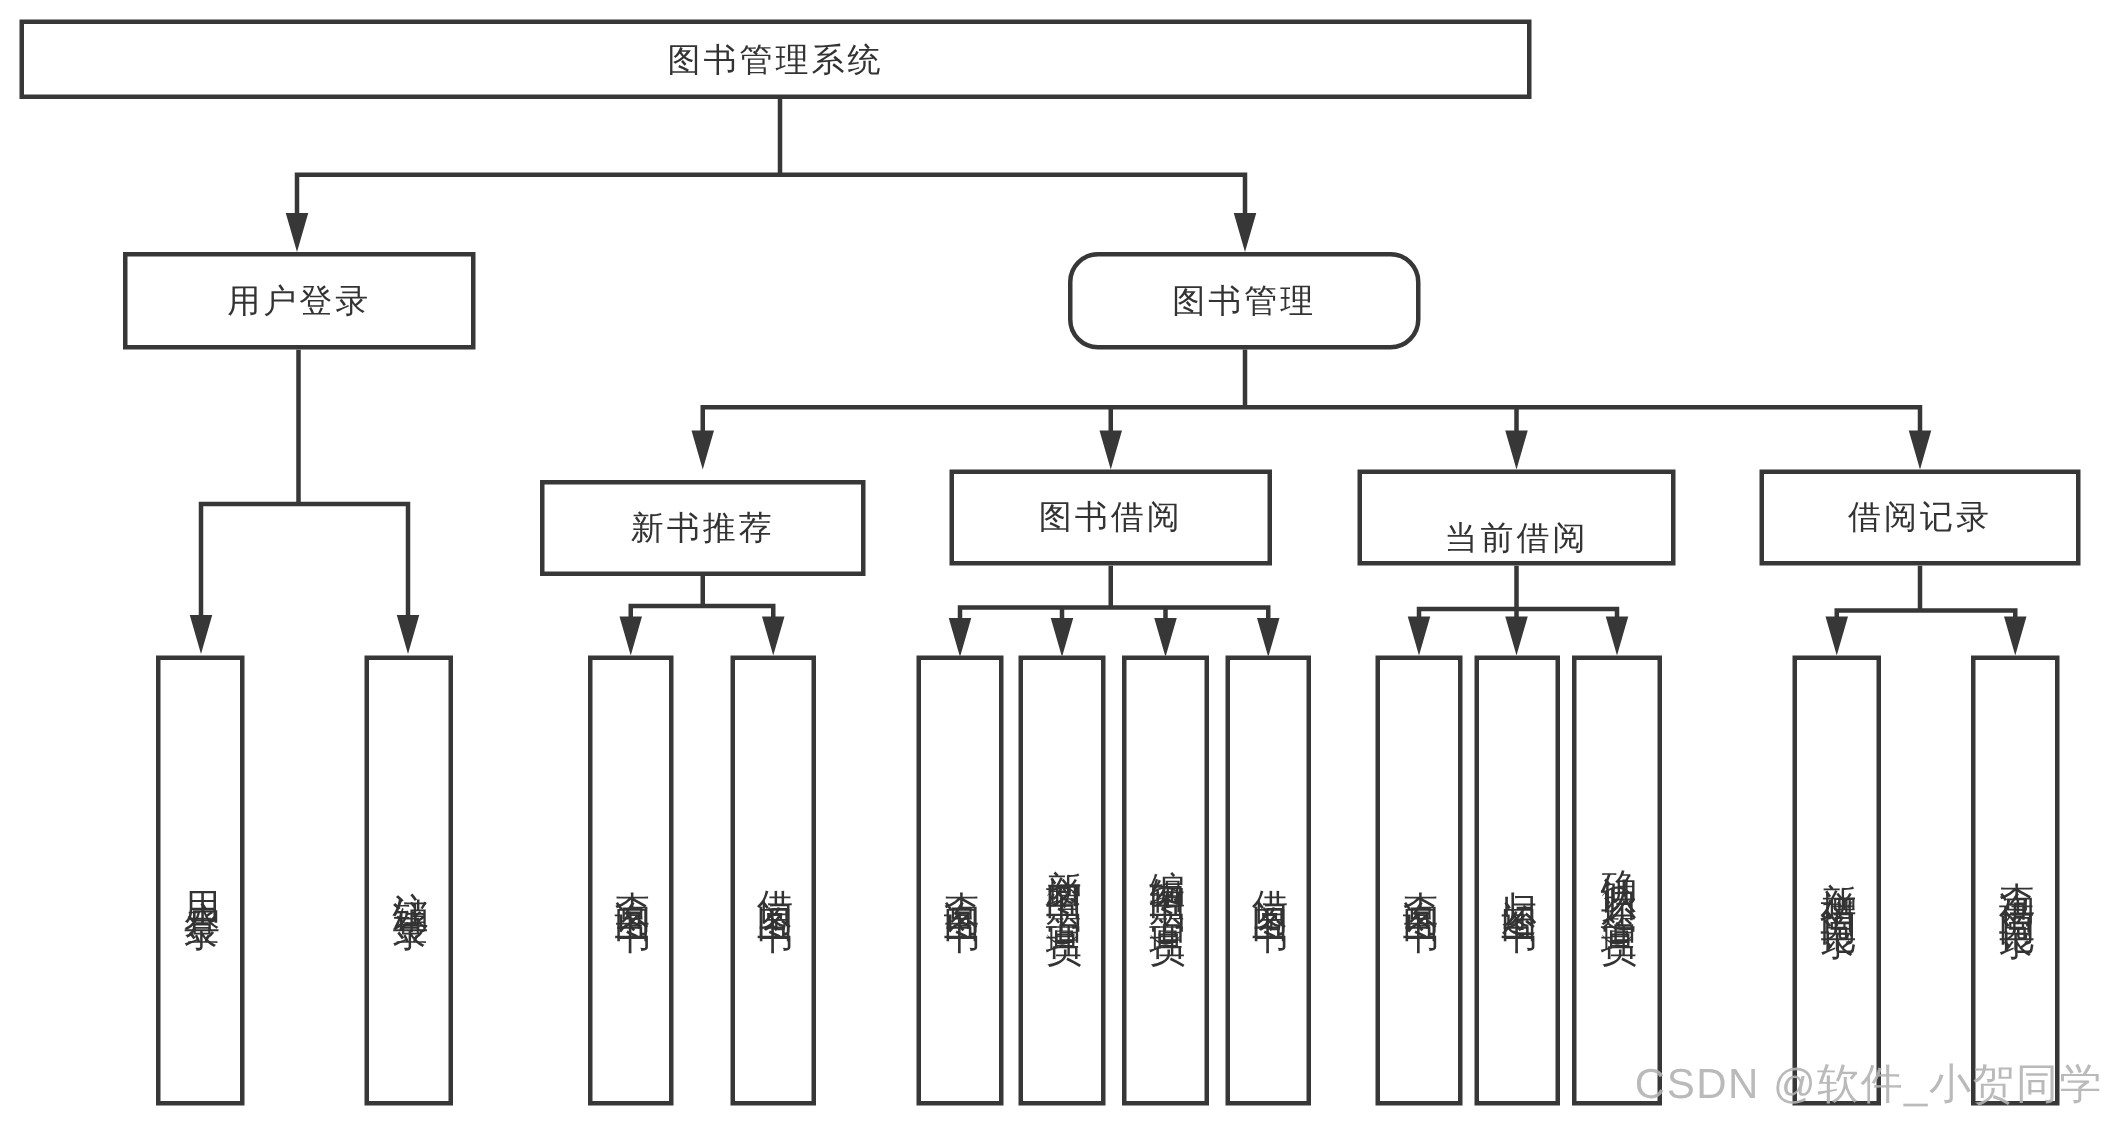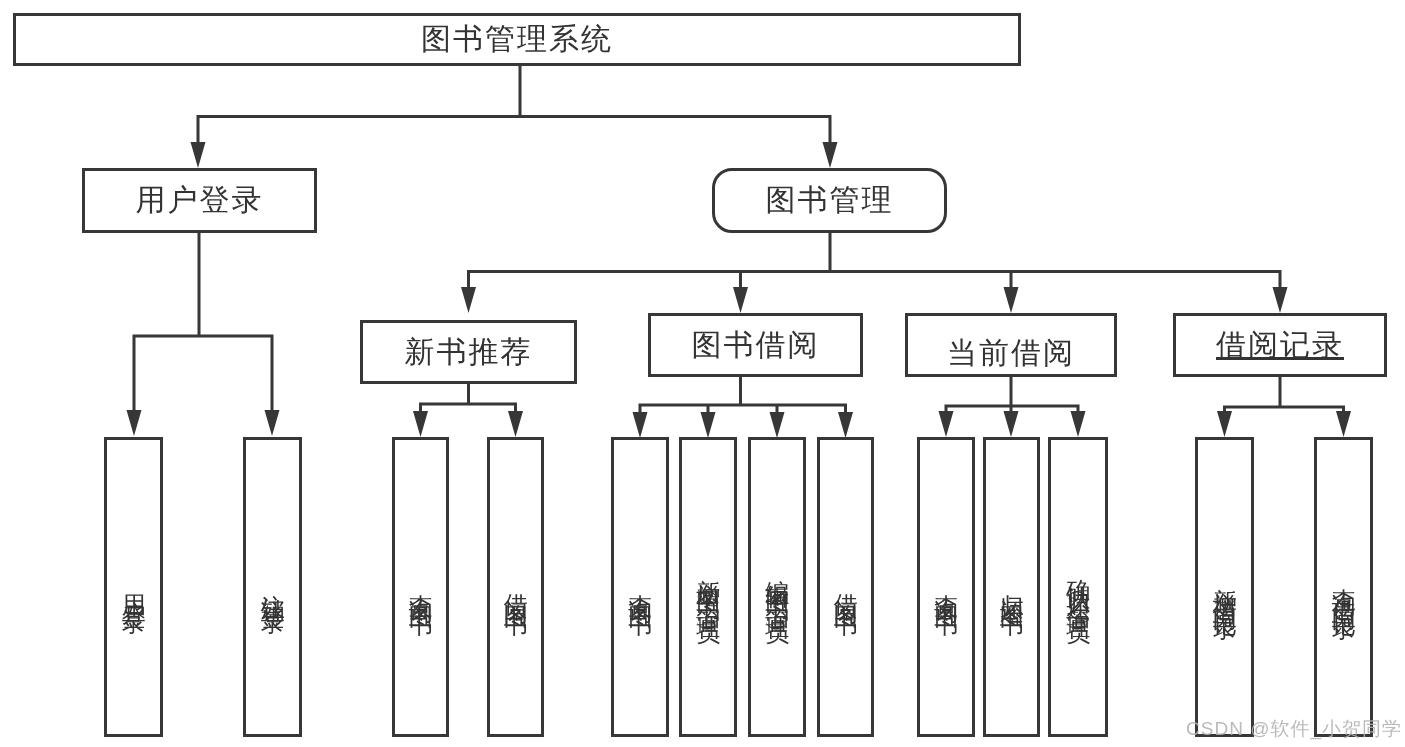--- a/index.html
+++ b/index.html
@@ -28,37 +28,37 @@
   .node {
     position: absolute;
     border: 3px solid var(--line);
     background: var(--background);
     display: flex;
     align-items: center;
     justify-content: center;
     color: var(--text);
   }
   .node .label {
-    font-size: 30px;
+    font-size: 22px;
     letter-spacing: 2px;
     white-space: nowrap;
   }
   .leaf .label {
     writing-mode: vertical-rl;
     text-orientation: mixed;
     font-size: 24px;
     letter-spacing: 6px;
     line-height: 1.1;
     white-space: nowrap;
   }
   .watermark {
     position: absolute;
     right: 3px;
     bottom: 5px;
-    font-size: 19px;
+    font-size: 28px;
     letter-spacing: 1px;
     color: var(--watermark);
     opacity: 0.9;
     white-space: nowrap;
     z-index: 5;
   }
 </style>
 </head>
 <body>
 
@@ -114,27 +114,27 @@
   <div class="node" style="left:82px; top:168px; width:235px; height:65px;">
     <span class="label">用户登录</span>
   </div>
   <div class="node" style="left:712px; top:168px; width:235px; height:65px;border-radius:20px;">
     <span class="label">图书管理</span>
   </div>
 
   <div class="node" style="left:360px; top:320px; width:217px; height:64px;">
     <span class="label">新书推荐</span>
   </div>
-  <div class="node" style="left:633px; top:313px; width:215px; height:64px;margin-left:15px;">
+  <div class="node" style="left:633px; top:313px; width:215px; height:64px;">
     <span class="label">图书借阅</span>
   </div>
   <div class="node" style="left:905px; top:313px; width:212px; height:64px;align-items:flex-end;">
     <span class="label">当前借阅</span>
   </div>
-  <div class="node" style="left:1173px; top:313px; width:214px; height:64px;text-decoration:underline;">
+  <div class="node" style="left:1173px; top:313px; width:214px; height:64px;">
     <span class="label">借阅记录</span>
   </div>
 
   <div class="node leaf" style="left:104px; top:437px; width:59px; height:300px;">
     <span class="label">用户登录</span>
   </div>
   <div class="node leaf" style="left:243px; top:437px; width:59px; height:300px;">
     <span class="label">注销登录</span>
   </div>
 

